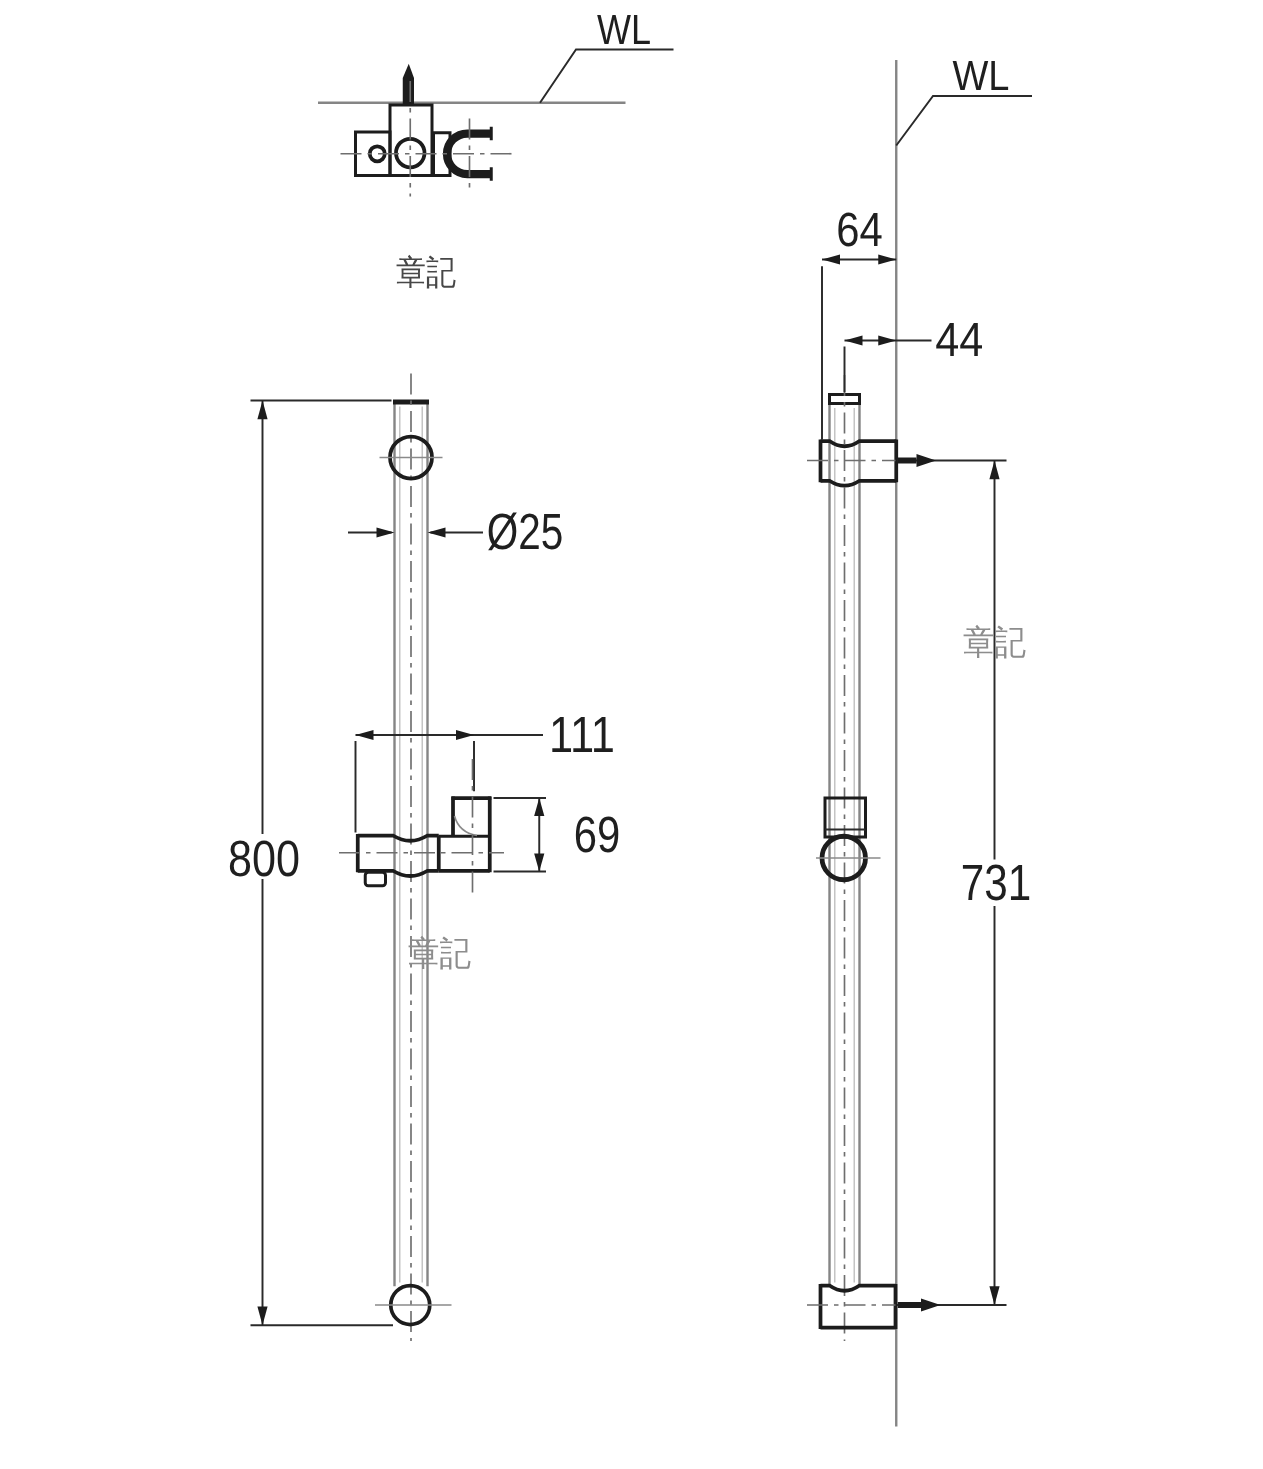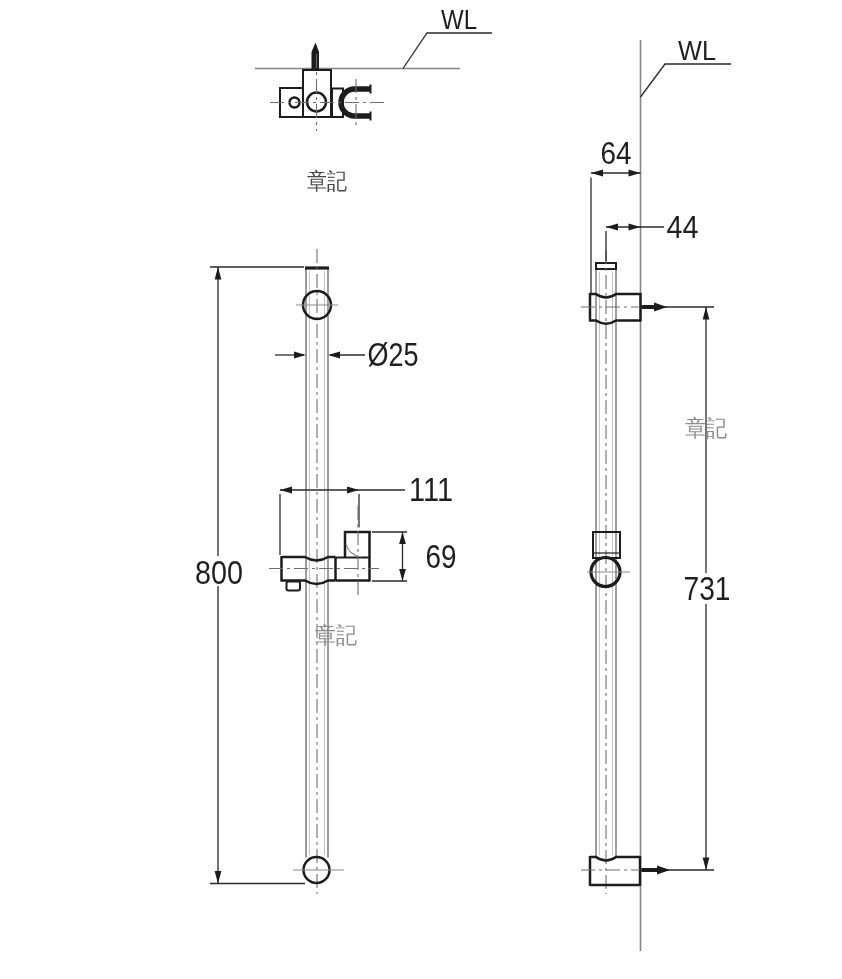--- a/index.html
+++ b/index.html
@@ -1,16 +1,16 @@
 <!DOCTYPE html>
 <html><head>
 <meta charset="utf-8">
 <style>
   html,body{margin:0;padding:0;background:#fff;}
-  #canvas{position:relative;width:694px;height:979px;background:#ffffff;overflow:hidden;padding-left:43px;}
+  #canvas{position:relative;width:694px;height:979px;background:#ffffff;overflow:hidden;}
   svg{display:block;}
   .ol   {stroke:#1c1c1c;stroke-width:2.5;fill:none;}
   .ol3  {stroke:#1c1c1c;stroke-width:3.2;fill:none;}
   .ol2  {stroke:#1c1c1c;stroke-width:2;fill:none;}
   .olc  {stroke:#1c1c1c;stroke-width:5.5;fill:none;}
   .dim  {stroke:#2a2a2a;stroke-width:1.3;fill:none;}
   .tube {stroke:#858585;stroke-width:1.6;fill:none;}
   .tin  {stroke:#c4c4c4;stroke-width:1;fill:none;}
   .cl   {stroke:#6e6e6e;stroke-width:1.1;fill:none;stroke-dasharray:14 4 3 4;}
   .xl   {stroke:#8a8a8a;stroke-width:1.1;fill:none;}

